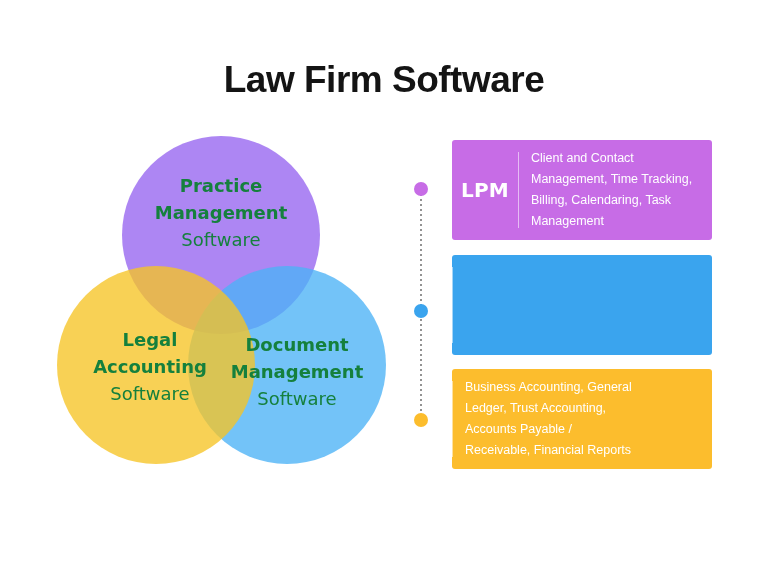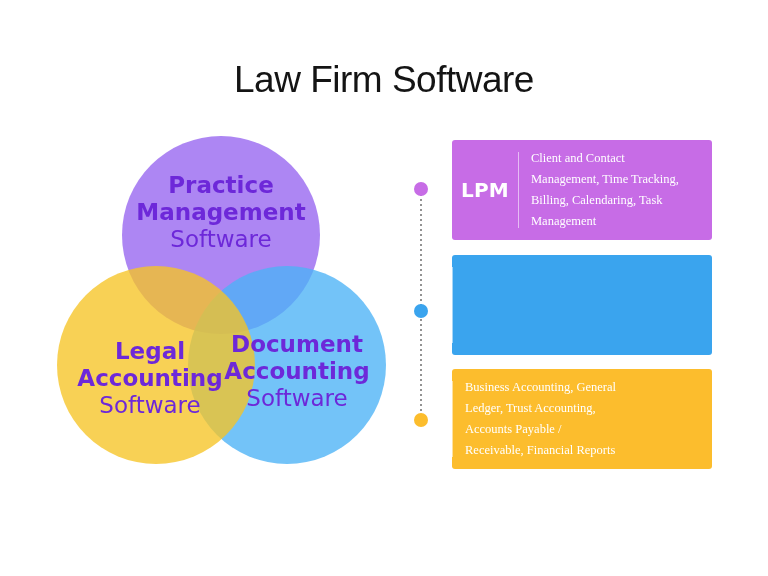--- a/index.html
+++ b/index.html
@@ -12,49 +12,49 @@
   }
 
   
   .title {
     position: absolute;
     top: 34px; left: 0;
     width: 768px;
     text-align: center;
     font-family: "Liberation Sans", sans-serif;
     font-size: 37px;
-    font-weight: 400;
+    font-weight: 700;
     letter-spacing: -0.5px;
     color: #141414;
   }
 
   
   .venn { position: absolute; left: 0; top: 0; width: 460px; height: 500px; }
   .circle {
     position: absolute;
     width: 198px; height: 198px;
     border-radius: 50%;
   }
   .circle-practice { left: 122px; top: 136px; z-index: 1; }
   .circle-document { left: 188px; top: 266px; z-index: 2; }
   .circle-legal    { left:  57px; top: 266px; z-index: 3; }
 
   .v-label {
     position: absolute;
     z-index: 5;
     width: 200px;
     text-align: center;
-    color: #6d28d9;
-    font-size: 23px;
+    color: #15803d;
+    font-size: 18px;
     line-height: 27px;
   }
   .v-label .v-title { font-weight: bold; white-space: pre-line; }
   .v-label .v-sub   { font-weight: normal; }
   .label-practice { left: 121px; top: 172px; }
-  .label-legal    { left:  50px; top: 326px; margin-top: 12px; }
+  .label-legal    { left:  50px; top: 326px; }
   .label-document { left: 197px; top: 331px; }
 
   
   .connector-line {
     position: absolute;
     left: 420px; top: 189px;
     width: 2px; height: 232px;
     background: repeating-linear-gradient(to bottom, #929292 0 2px, transparent 2px 5px);
   }
   .dot {
@@ -95,21 +95,21 @@
     width: 1px;
     flex: 0 0 1px;
     margin: 12px 0;
     background: rgba(255,255,255,0.55);
   }
   .card-desc {
     flex: 1;
     display: flex;
     align-items: center;
     padding: 0 6px 0 12px;
-    font-family: Liberation Serif, serif;
+    font-family: Liberation Sans, sans-serif;
     font-size: 12.5px;
     line-height: 1.68;
     white-space: pre-line;
   }
 </style>
 </head>
 <body>
 
 <h1 class="title">Law Firm Software</h1>
 
@@ -123,21 +123,21 @@
 Management</div>
     <div class="v-sub">Software</div>
   </div>
   <div class="v-label label-legal">
     <div class="v-title">Legal
 Accounting</div>
     <div class="v-sub">Software</div>
   </div>
   <div class="v-label label-document">
     <div class="v-title">Document
-Accounting</div>
+Management</div>
     <div class="v-sub">Software</div>
   </div>
 </div>
 
 <div class="connector-line"></div>
 <div class="dot dot-lpm" style="background-color: rgb(199, 108, 230);"></div>
 <div class="dot dot-dms" style="background-color: rgb(58, 164, 238);"></div>
 <div class="dot dot-acct" style="background-color: rgb(252, 189, 45);"></div>
 
 <div class="card card-lpm" style="background-color: rgb(199, 108, 230);">

